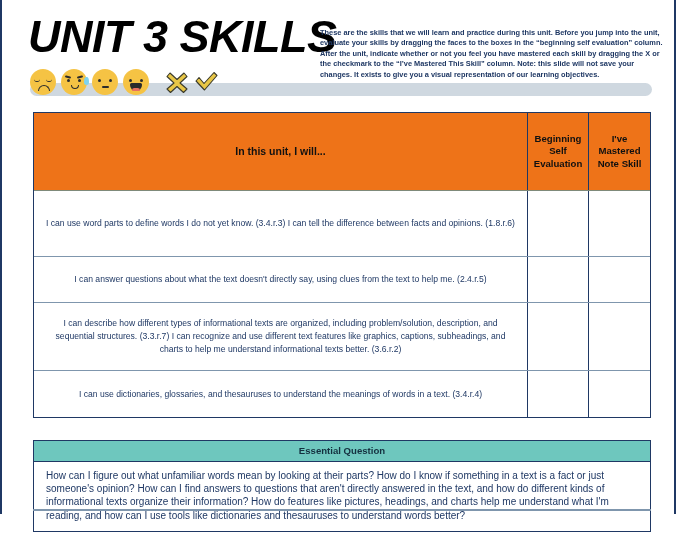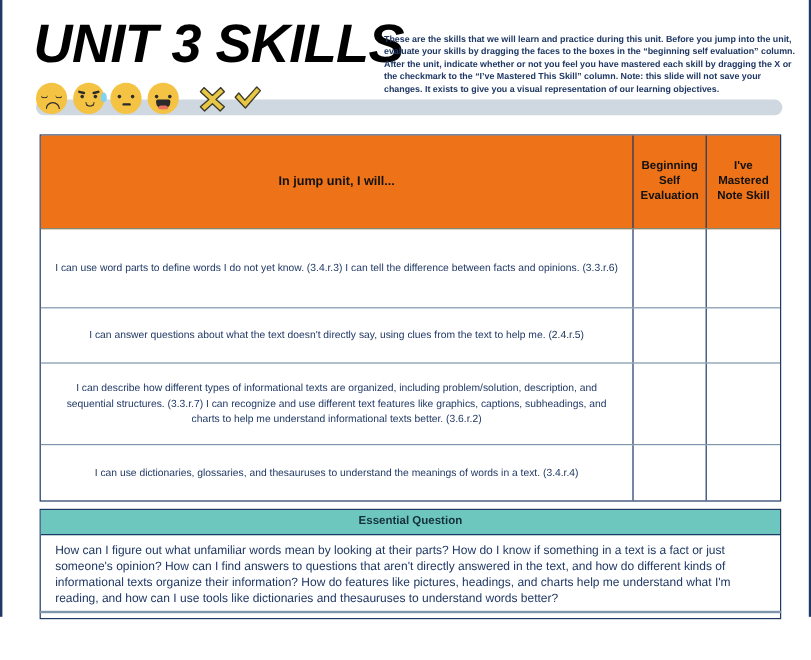--- a/index.html
+++ b/index.html
@@ -231,21 +231,21 @@
   .h-head { height: 78px; }
   .h-r1   { height: 66px; }
   .h-r2   { height: 46px; }
   .h-r3   { height: 68px; }
   .h-r4   { height: 46px; }
 
   
   .eq {
     position: absolute;
     left: 31px;
-    top: 424px;
+    top: 440px;
     width: 618px;
     border: 1px solid #1f3864;
     box-sizing: border-box;
     background: #ffffff;
   }
   .eq-head {
     background: #6ec7be;
     text-align: center;
     font-size: 9.6px;
     font-weight: 700;
@@ -321,27 +321,27 @@
       <svg class="mark-check" viewBox="0 0 24 24">
         <path d="M2 11 L5 7.5 L10 13.5 L20 2.5 L23 5.5 L10.5 20 Z" fill="#e8c646" stroke="#3a3a2a" stroke-width="1.1" stroke-linejoin="round"></path>
       </svg>
 
     </div>
   </div>
 
   <div class="table">
 
     <div class="trow head h-head">
-      <div class="c-skill">In jump unit, I will...</div>
+      <div class="c-skill">In this unit, I will...</div>
       <div class="c-mark">Beginning Self Evaluation</div>
       <div class="c-mark">I've Mastered Note Skill</div>
     </div>
 
     <div class="trow h-r1">
-      <div class="c-skill">I can use word parts to define words I do not yet know. (3.4.r.3) I can tell the difference between facts and opinions. (3.3.r.6)</div>
+      <div class="c-skill">I can use word parts to define words I do not yet know. (3.4.r.3) I can tell the difference between facts and opinions. (1.8.r.6)</div>
       <div class="c-mark"></div>
       <div class="c-mark"></div>
     </div>
 
     <div class="trow h-r2">
       <div class="c-skill">I can answer questions about what the text doesn't directly say, using clues from the text to help me. (2.4.r.5)</div>
       <div class="c-mark"></div>
       <div class="c-mark"></div>
     </div>
 

